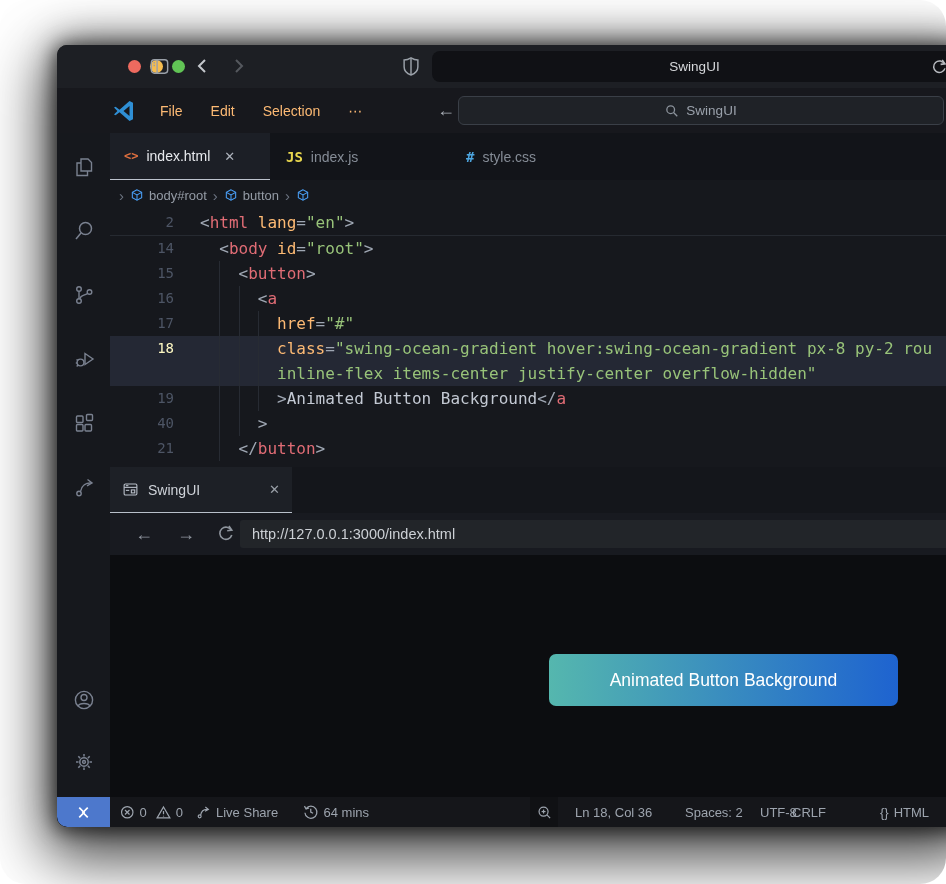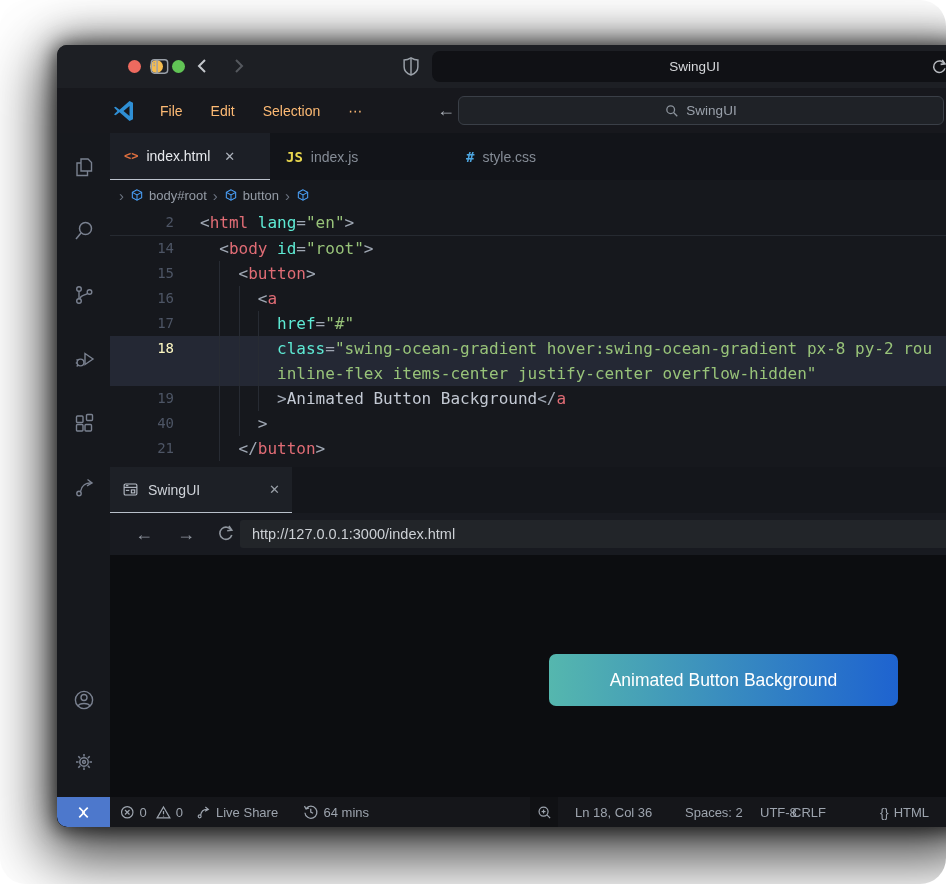--- a/index.html
+++ b/index.html
@@ -49,21 +49,21 @@
   .bc-chev{color:#6b7380;font-size:15px;margin:0 1px;}
   
   .codearea{position:relative;height:257px;flex:none;background:#16181d;overflow:hidden;
             font-family:"DejaVu Sans Mono",monospace;font-size:16px;}
   .crow{position:relative;height:25px;line-height:25px;display:flex;white-space:pre;}
   .crow .lnum{width:64px;flex:none;text-align:right;padding-right:26px;color:#4d5565;font-size:14px;}
   .crow .lnum.on{color:#fef9c3;}
   .crow .lcode{flex:1;}
   .crow.hl{background:#242834;}
   .sticky{border-bottom:1px solid #262a31;background:#16181d;}
-  .tk-p{color:#9fa7b3}.tk-t{color:#e06c75}.tk-a{color:#5eead4}.tk-s{color:#98c379}.tk-x{color:#c3c9d3}
+  .tk-p{color:#9fa7b3}.tk-t{color:#e06c75}.tk-a{color:#fdba74}.tk-s{color:#98c379}.tk-x{color:#c3c9d3}
   .guide{position:absolute;width:1px;background:#272b33;}
   
   .panelbar{height:46px;flex:none;background:#14161b;display:flex;}
   .ptab{width:158px;background:#1d2026;display:flex;align-items:center;gap:9px;padding:0 12px;
         border-bottom:1.5px solid #b9c0ca;color:#cfd3d9;font-size:14px;}
   .ptab .pclose{margin-left:auto;color:#9aa0a8;font-size:13px;}
   
   .btoolbar{height:42px;flex:none;background:#181a20;position:relative;}
   .btoolbar .nav{position:absolute;top:9px;color:#8f959e;font-size:18px;line-height:24px;}
   .urlfield{position:absolute;left:130px;right:-20px;top:7px;height:28px;background:#222529;border-radius:3px;

